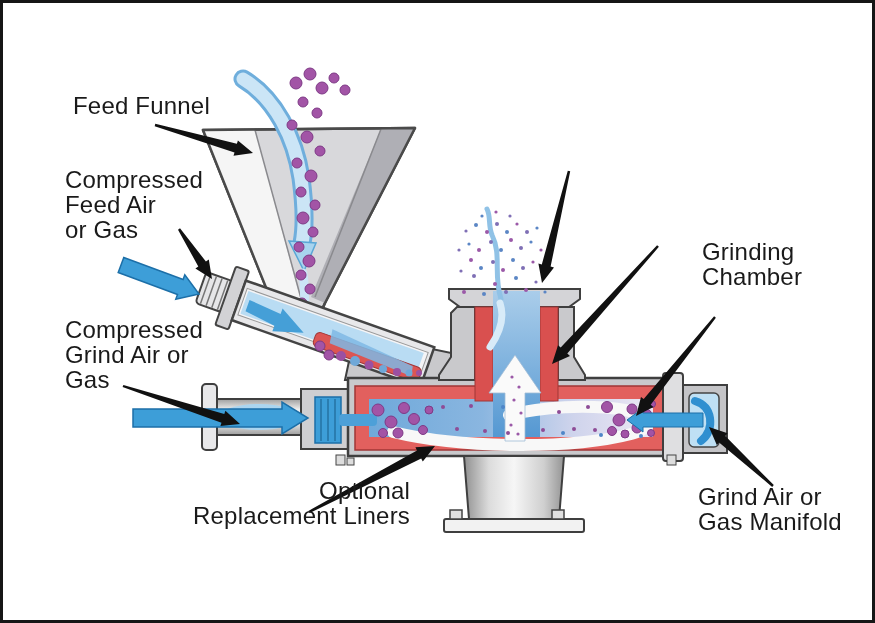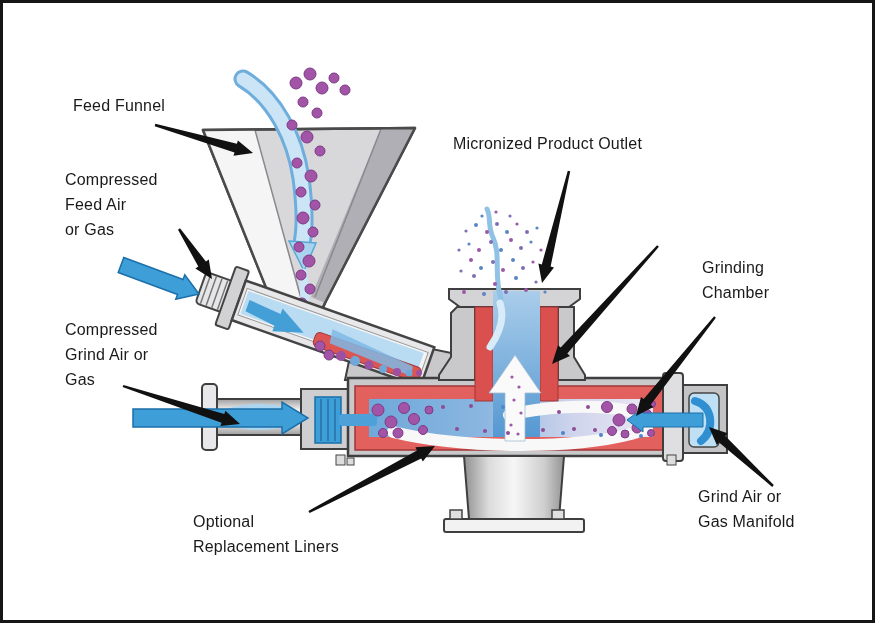--- a/index.html
+++ b/index.html
@@ -8,21 +8,21 @@
     width:875px;height:623px;
     box-sizing:border-box;
     border:3px solid #161616;
     background:#ffffff;
     font-family:"Liberation Sans",sans-serif;
     overflow:hidden;
   }
   .stage svg{position:absolute;left:0;top:0;}
   .label{
     position:absolute;
-    font-size:16px;
+    font-size:24px;
     line-height:25px;
     color:#1a1a1a;
     letter-spacing:.2px;
     white-space:pre-line;
     font-weight:500;
   }
 </style>
 </head>
 <body>
 
@@ -286,21 +286,20 @@
   </g>
 </svg>
 
 <div class="label" style="left:70px;top:90px;">Feed Funnel</div>
 <div class="label" style="left:62px;top:164px;">Compressed
 Feed Air
 or Gas</div>
 <div class="label" style="left:62px;top:314px;">Compressed
 Grind Air or
 Gas</div>
-<div class="label" style="left:450px;top:128px;">Micronized Product Outlet</div>
-<div class="label" style="left:699px;top:252px;">Grinding
+<div class="label" style="left:699px;top:236px;">Grinding
 Chamber</div>
-<div class="label" style="left:190px;top:506px;">Optional
+<div class="label" style="left:190px;top:475px;text-align:right;">Optional
 Replacement Liners</div>
 <div class="label" style="left:695px;top:481px;">Grind Air or
 Gas Manifold</div>
 
 </div>
 
 </body></html>

